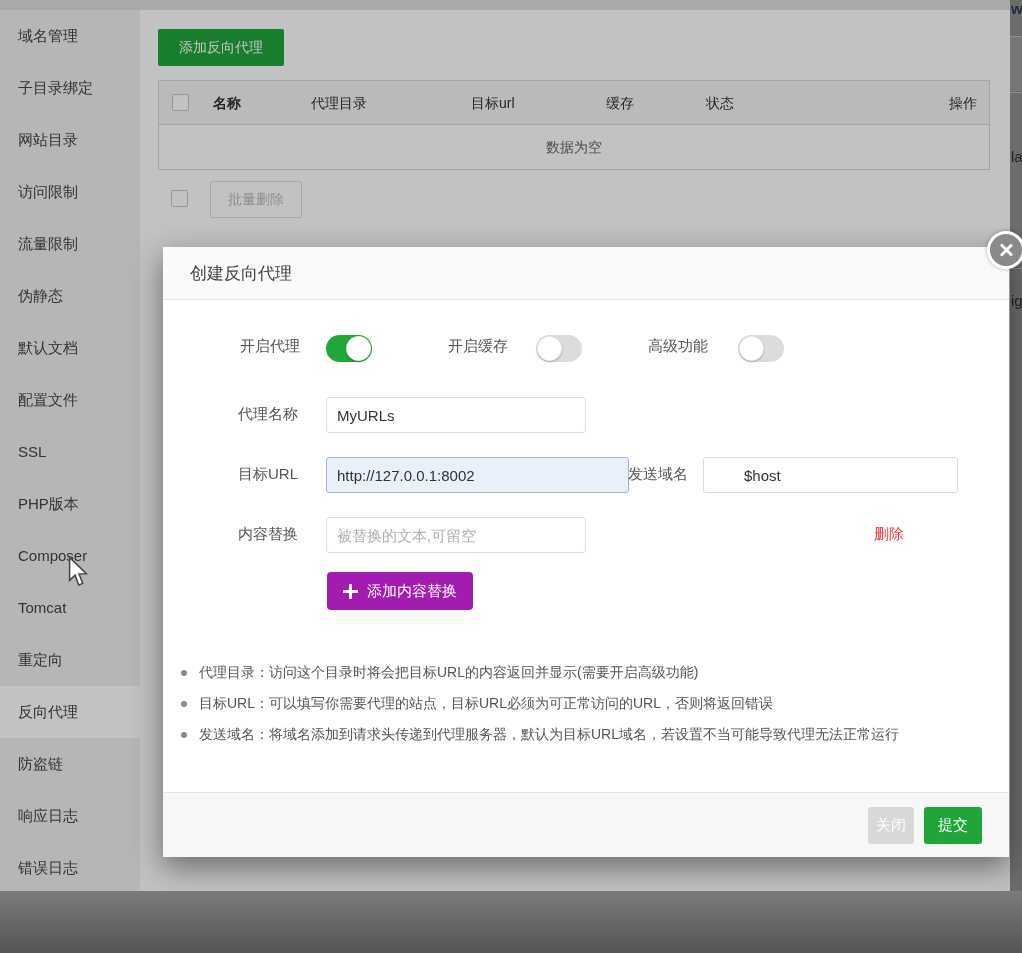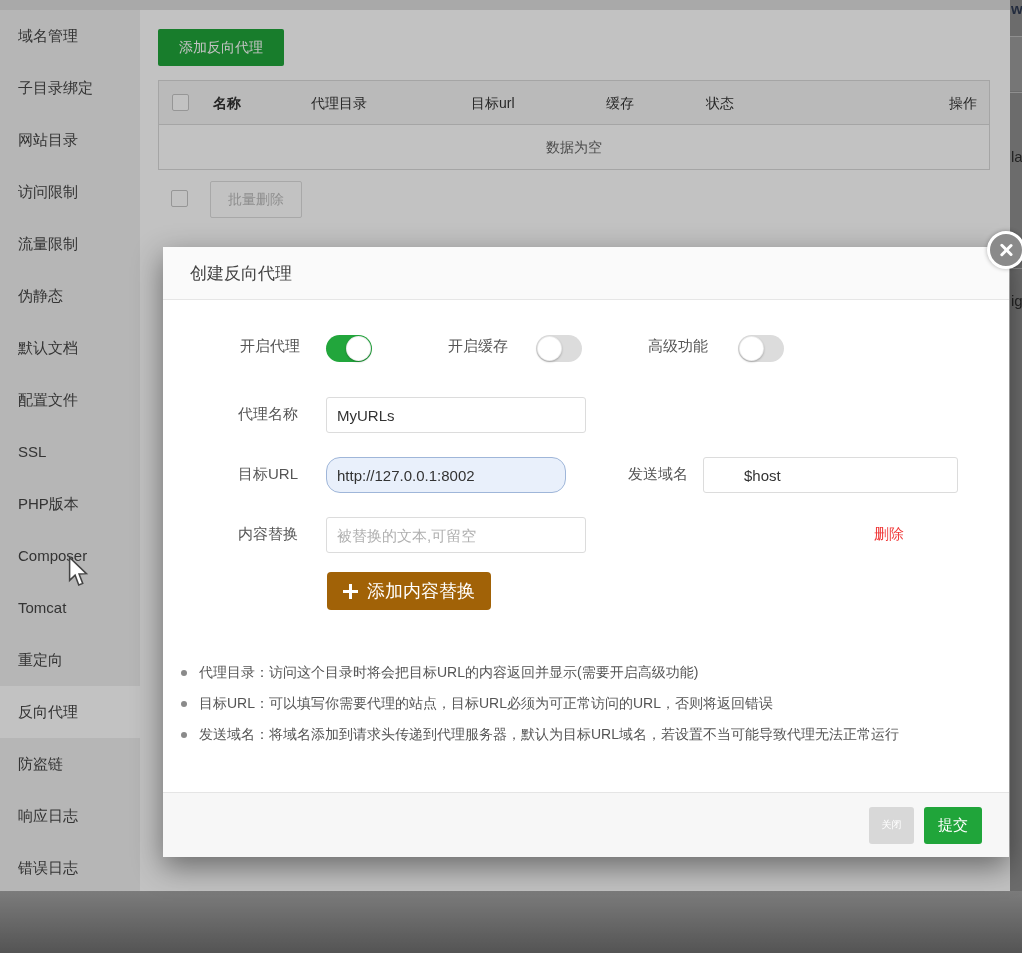--- a/index.html
+++ b/index.html
@@ -59,34 +59,34 @@
   .toggle.on  .knob { right:1px; }
   .toggle.off .knob { left:1px; }
 
   .m-input { position:absolute; height:36px; border:1px solid #dcdcdc; border-radius:3px; padding:0 10px;
       font-size:15px; color:#333; background:#fff; outline:none; font-family:"Liberation Sans","DejaVu Sans",sans-serif; }
   .m-input::placeholder { color:#b0b0b0; }
   .m-input.focused { background:#e9f0fb; border-color:#9fb6d9; }
 
   .delete-link { position:absolute; left:711px; top:278px; font-size:15px; color:#f03b3b; cursor:pointer; }
 
-  .add-replace-btn { position:absolute; left:164px; top:325px; height:38px; padding:0 16px; background:#a16207; color:#fff;
-      font-size:18px; border:none; border-radius:4px; cursor:pointer; display:flex; align-items:center; gap:9px; }
+  .add-replace-btn { position:absolute; left:164px; top:325px; height:38px; padding:0 16px; background:#a21caf; color:#fff;
+      font-size:15px; border:none; border-radius:4px; cursor:pointer; display:flex; align-items:center; gap:9px; }
   .plus-icon { position:relative; width:15px; height:15px; display:inline-block; }
   .plus-icon::before, .plus-icon::after { content:""; position:absolute; background:#fff; }
   .plus-icon::before { left:6px; top:0; width:3px; height:15px; }
   .plus-icon::after  { left:0; top:6px; width:15px; height:3px; }
 
   .tips { position:absolute; left:0; top:410px; width:846px; list-style:none; }
   .tip { position:relative; height:31px; line-height:31px; padding-left:36px; font-size:14px; color:#555; white-space:nowrap; }
   .tip .dot { position:absolute; left:18px; top:13px; width:6px; height:6px; border-radius:50%; background:#8a8a8a; }
 
   .modal-footer { position:absolute; left:0; top:545px; width:846px; height:65px; background:#f7f7f7;
       border-top:1px solid #e5e5e5; display:flex; align-items:center; justify-content:flex-end; gap:10px; padding-right:27px; }
-  .btn-close-footer { height:37px; padding:0 8px; min-width:45px; background:#d8d8d8; color:#fff; font-size:10px;
+  .btn-close-footer { height:37px; padding:0 8px; min-width:45px; background:#d8d8d8; color:#fff; font-size:15px;
       border:none; border-radius:3px; cursor:pointer; }
   .btn-submit { height:37px; padding:0 14px; background:#20a53a; color:#fff; font-size:15px; border:none; border-radius:3px; cursor:pointer; }
 
   
   .modal-close { position:absolute; left:987px; top:231px; width:38px; height:38px; border-radius:50%;
       background:#8a8a8a; border:3px solid #fff; z-index:21; cursor:pointer; box-shadow:0 0 4px rgba(0,0,0,0.3); }
   .x-icon { position:absolute; left:50%; top:50%; width:16px; height:16px; transform:translate(-50%,-50%); }
   .x-icon::before, .x-icon::after { content:""; position:absolute; left:7px; top:0; width:2.6px; height:16px; background:#fff; border-radius:2px; }
   .x-icon::before { transform:rotate(45deg); }
   .x-icon::after  { transform:rotate(-45deg); }
@@ -173,21 +173,21 @@
 
     <span class="m-label" style="left:485px; top:90px;">高级功能</span>
     <span class="toggle off" style="left:575px; top:88px;">
         <span class="knob"></span>
       </span>
 
     <span class="m-label" style="left:75px; top:158px;">代理名称</span>
     <input class="m-input" style="left: 163px; top: 150px; width: 260px;" value="MyURLs">
 
     <span class="m-label" style="left:75px; top:218px;">目标URL</span>
-    <input class="m-input focused" style="left: 163px; top: 210px; width: 240px; border-radius: 14px;" value="http://127.0.0.1:8002">
+    <input class="m-input focused" style="left: 163px; top: 210px; width: 303px;" value="http://127.0.0.1:8002">
 
     <span class="m-label" style="left:465px; top:218px;">发送域名</span>
     <input class="m-input" style="left: 540px; top: 210px; width: 255px; padding-left: 40px;" value="$host">
 
     <span class="m-label" style="left:75px; top:278px;">内容替换</span>
     <input class="m-input" style="left: 163px; top: 270px; width: 260px;" placeholder="被替换的文本,可留空">
     <a class="delete-link">删除</a>
 
     <button class="add-replace-btn">
       <span class="plus-icon"></span>

